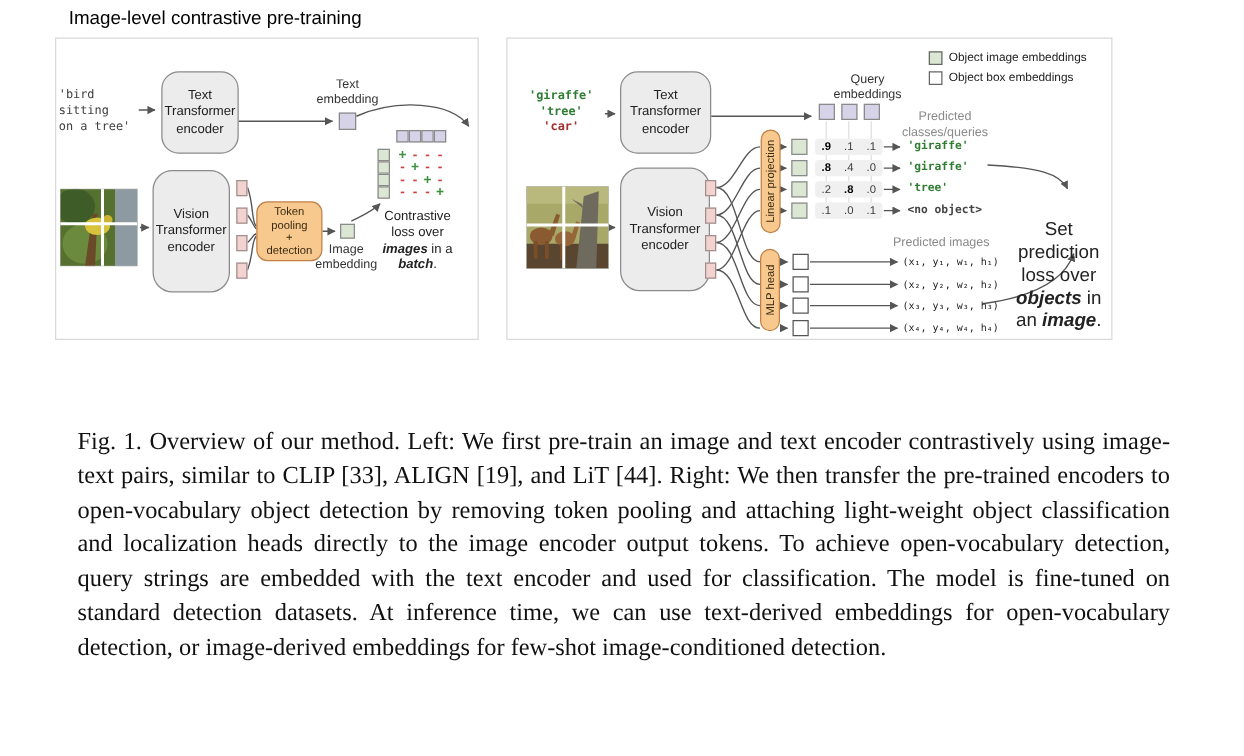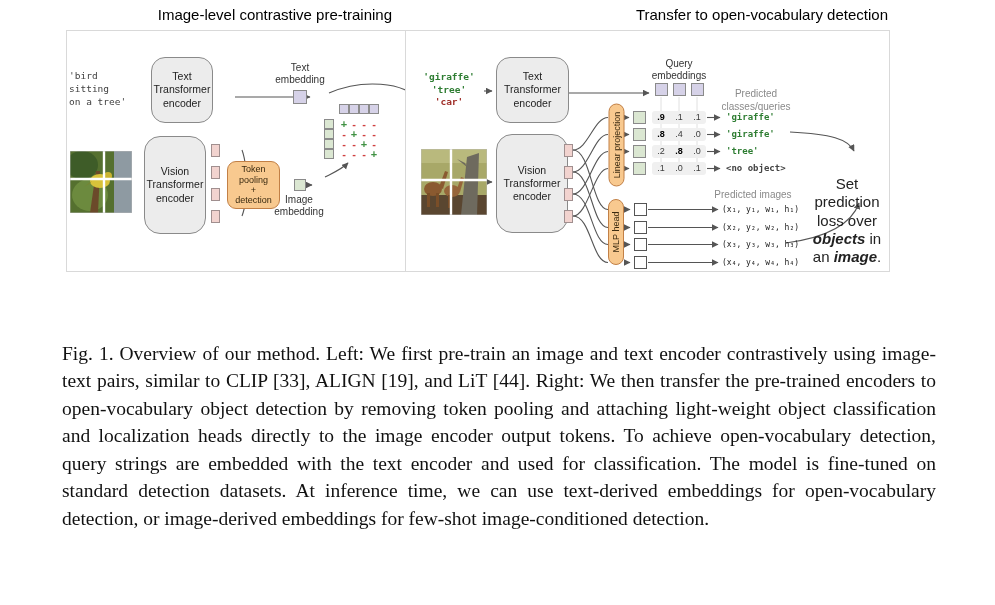--- a/index.html
+++ b/index.html
@@ -1,18 +1,18 @@
 <!DOCTYPE html>
 <html style="--orange: #f8c98f; --purple: #d6d2e8; --green-embed: #dbe7d2; --pink: #f2d3cf; --plus: #3f9142; --minus: #d04040; --query-green: #2e7d32; --query-red: #a0302a; --gray-label: #8a8a8a;"><head>
 <meta charset="utf-8">
 <style>
   html,body{margin:0;padding:0;background:#fff;}
   .page{position:relative;width:995px;height:605px;background:#fff;overflow:hidden;
         font-family:"Liberation Sans",sans-serif;}
-  .fig-title{position:absolute;text-align:right;font-size:15px;color:#000;}
+  .fig-title{position:absolute;text-align:left;font-size:15px;color:#000;}
   .panel{position:absolute;border:1px solid #d9d9d9;background:#fff;}
   .panel *{box-sizing:border-box;}
   .wires{position:absolute;left:0;top:0;width:100%;height:100%;pointer-events:none;}
   .gbox{position:absolute;background:#ececec;border:1.2px solid #8a8a8a;border-radius:14px;
         display:flex;align-items:center;justify-content:center;text-align:center;
         font-size:10.5px;line-height:1.25;color:#222;white-space:pre-line;}
   .obox{position:absolute;background:var(--orange,#f8c98f);border:1.2px solid #c28046;border-radius:9px;
         display:flex;align-items:center;justify-content:center;text-align:center;
         font-size:9px;line-height:1.15;color:#3a2a10;white-space:pre-line;}
   .vlabel{position:absolute;transform:rotate(-90deg);display:flex;align-items:center;justify-content:center;
@@ -50,23 +50,22 @@
         color:#111;text-align:justify;}
   .caption .b{font-weight:normal;}
   .caption .i{}
 </style>
 </head>
 <body>
 
 <div class="page">
 
   <div class="fig-title" style="left:55px;top:6px;width:337px;">Image-level contrastive pre-training</div>
-  <div class="fig-title" style="left:405px;top:6px;width:483px;">Transfer to open-vocabulary detection</div>
-
-  <div class="panel" style="left:66px;top:30px;width:337px;height:240px;padding-left:44px;">
+
+  <div class="panel" style="left:44px;top:30px;width:337px;height:240px;">
 
     <svg class="wires" viewBox="0 0 337 240">
       <defs>
         <marker id="ahL" markerWidth="7" markerHeight="7" refX="5.5" refY="3" orient="auto">
           <path d="M0,0 L6,3 L0,6 Z" fill="#555"></path>
         </marker>
       </defs>
       <g stroke="#555" stroke-width="1.1" fill="none">
         <path d="M 66,57 L 79,57" marker-end="url(#ahL)"></path>
         <path d="M 146,66 L 221,66" marker-end="url(#ahL)"></path>
@@ -115,20 +114,21 @@
         <span class="minus">-</span>
         <span class="minus">-</span>
         <span class="plus">+</span>
         <span class="minus">-</span>
         <span class="minus">-</span>
         <span class="minus">-</span>
         <span class="minus">-</span>
         <span class="plus">+</span>
       </div>
 
+    <div class="seg-text" id="contrastive-text" style="left:253px;top:136px;width:72px;"><span>Contrastive loss over </span><span class="em">images</span><span> in a </span><span class="em">batch</span><span>.</span></div>
 
     <svg style="position:absolute;left:3px;top:120px;" width="62" height="62" viewBox="0 0 62 62">
       <rect width="62" height="62" fill="#55702f"></rect>
       <ellipse cx="12" cy="14" rx="16" ry="14" fill="#3e5c28"></ellipse>
       <ellipse cx="20" cy="44" rx="18" ry="16" fill="#6c8a3e"></ellipse>
       <rect x="44" y="0" width="18" height="62" fill="#8e9aa2"></rect>
       <path d="M20,62 L26,20 L30,20 L28,62 Z" fill="#6b4a2a"></path>
       <ellipse cx="30" cy="30" rx="10" ry="7" fill="#d8c23a"></ellipse>
       <circle cx="38" cy="25" r="4" fill="#cbb42f"></circle>
       <path d="M22,30 L14,36 L20,32 Z" fill="#8a7a20"></path>
@@ -205,26 +205,36 @@
     <div id="queries" class="mono" style="position:absolute;left:10px;top:40px;width:66px;">
         <div class="queries-line" style="color: rgb(46, 125, 50);">'giraffe'</div>
         <div class="queries-line" style="color: rgb(46, 125, 50);">'tree'</div>
         <div class="queries-line" style="color: rgb(160, 48, 42);">'car'</div>
       </div>
 
     <div class="gbox" style="left:90px;top:26px;width:73px;height:66px;">Text
 Transformer
 encoder</div>
 
-    <div class="lbl" style="left:239px;top:27px;width:68px;">Query
+    <div class="lbl" style="left:254px;top:27px;width:68px;">Query
 embeddings</div>
     <div class="sq purple" style="left:249px;top:52px;width:13px;height:13px;"></div>
     <div class="sq purple" style="left:267px;top:52px;width:13px;height:13px;"></div>
     <div class="sq purple" style="left:285px;top:52px;width:13px;height:13px;"></div>
 
+    <div id="legend" style="position:absolute;left:337px;top:7px;">
+        <div class="legend-row">
+          <span class="legend-swatch green"></span>
+          <span class="t">Object image embeddings</span>
+        </div>
+        <div class="legend-row">
+          <span class="legend-swatch white"></span>
+          <span class="t">Object box embeddings</span>
+        </div>
+      </div>
 
     <svg style="position:absolute;left:15px;top:118px;" width="66" height="66" viewBox="0 0 66 66">
       <rect width="66" height="66" fill="#a8a868"></rect>
       <rect y="0" width="66" height="14" fill="#b9b97d"></rect>
       <rect y="46" width="66" height="20" fill="#5a4630"></rect>
       <path d="M40,66 L46,8 L58,4 L56,66 Z" fill="#6e6a5e"></path>
       <path d="M46,18 L36,10 L44,14 Z" fill="#6e6a5e"></path>
       <ellipse cx="12" cy="40" rx="9" ry="7" fill="#8a5a30"></ellipse>
       <rect x="6" y="44" width="3" height="14" fill="#7a4e28"></rect>
       <rect x="15" y="44" width="3" height="14" fill="#7a4e28"></rect>

